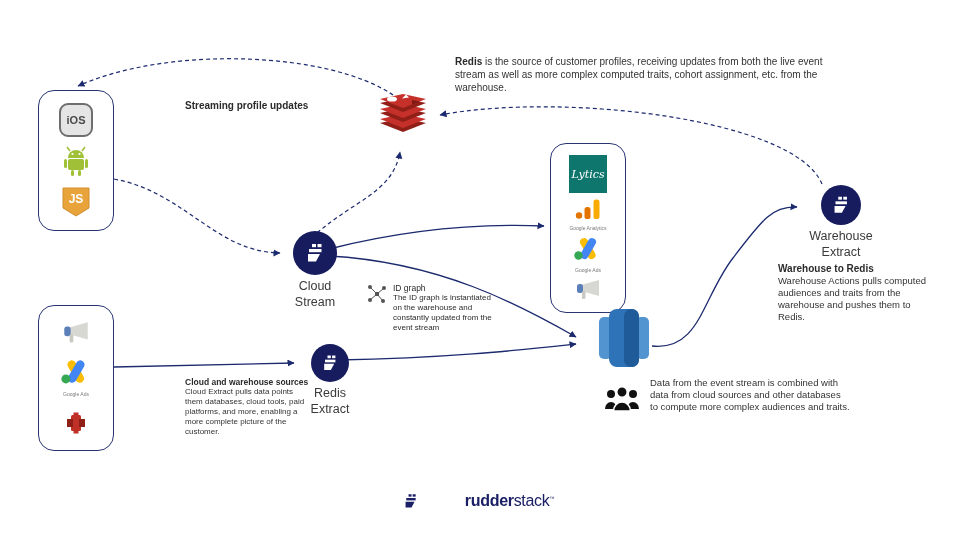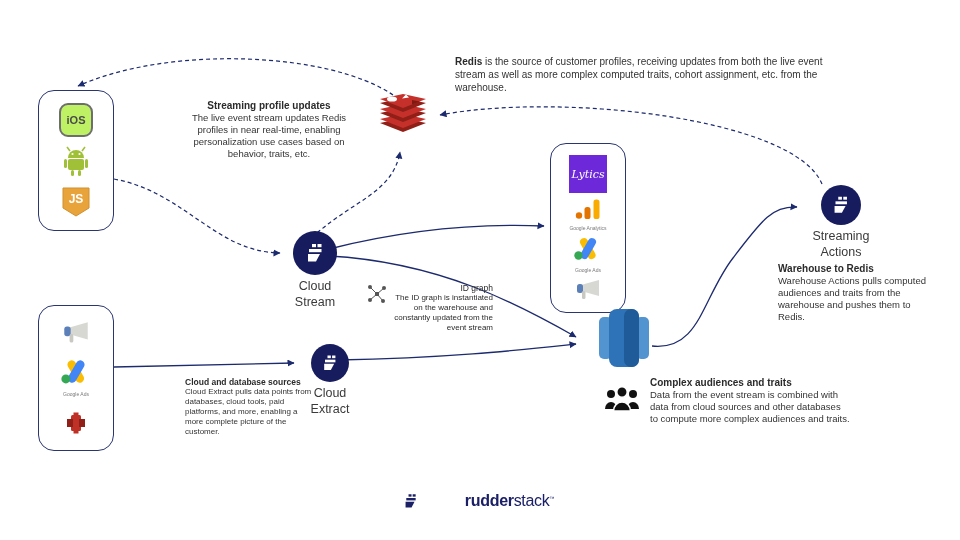--- a/index.html
+++ b/index.html
@@ -19,24 +19,24 @@
     border-radius:50%;background:#171c5e;display:flex;align-items:center;justify-content:center;
   }
   .node .nlabel{margin-top:4px;text-align:center;color:#3a3a3a;line-height:1.25;}
   .note{position:absolute;z-index:3;}
   .note .t{font-weight:bold;}
   .note .b{color:#333;}
   .tinylabel{font-size:5px;color:#7a7a7a;text-align:center;margin-top:2px;letter-spacing:0;}
   .iosicon{
     width:30px;height:30px;border:2.4px solid #6e6e6e;border-radius:9px;
     display:flex;align-items:center;justify-content:center;
-    font-size:11px;color:#4a4a4a;font-weight:bold;letter-spacing:0;background:#bef264;
+    font-size:11px;color:#4a4a4a;font-weight:bold;letter-spacing:0;background:#e5e5e5;
   }
   .lytics{
-    width:38px;height:38px;background:#6d28d9;display:flex;align-items:center;justify-content:center;
+    width:38px;height:38px;background:#0f766e;display:flex;align-items:center;justify-content:center;
     color:#fff;font-family:"DejaVu Serif", serif;font-style:italic;font-size:11px;
   }
   .brand{
     position:absolute;z-index:3;display:flex;align-items:center;gap:5px;
   }
   .brand .word{font-size:16px;color:#1b2066;letter-spacing:-0.3px;}
   .brand .word .bold{font-weight:bold;margin-left:40px;}
   .brand sup{font-size:5px;color:#1b2066;}
   .idgraph{position:absolute;z-index:3;display:flex;gap:5px;}
 </style>
@@ -85,23 +85,22 @@
         <circle cx="12.5" cy="9" r="1.1" fill="#fff"></circle>
         <circle cx="19.5" cy="9" r="1.1" fill="#fff"></circle>
       </g>
     </svg>
     <svg width="30" height="32" viewBox="0 0 30 32">
       <path d="M2,2 h26 v20 l-13,8 l-13,-8 Z" fill="#e9a33b" stroke="#d18f2f" stroke-width="1"></path>
       <text x="15" y="17" text-anchor="middle" font-size="12" font-weight="bold" fill="#ffffff" font-family="Liberation Sans, sans-serif">JS</text>
     </svg>
   </div>
 
-  <div class="note" style="left:185px;top:100px;width:168px;font-size:9.5px;line-height:12px;text-align:center;">
+  <div class="note" style="left:185px;top:100px;width:168px;font-size:9.5px;line-height:12px;">
     <div class="t" style="font-size:10px;">Streaming profile updates</div>
-    <div class="b">The live event stream updates Redis profiles in near real-time, enabling personalization use cases based on behavior, traits, etc.</div>
   </div>
 
   <div class="abs" style="left:376px;top:90px;z-index:3;">
     <svg width="54" height="50" viewBox="0 0 54 50">
       <g>
         <path d="M27,28 L50,33 L27,42 L4,33 Z" fill="#8f1f17"></path>
         <path d="M27,24 L50,29 L27,38 L4,29 Z" fill="#c6302b"></path>
         <path d="M27,18 L50,23 L27,32 L4,23 Z" fill="#8f1f17"></path>
         <path d="M27,14 L50,19 L27,28 L4,19 Z" fill="#c6302b"></path>
         <path d="M27,8 L50,13 L27,22 L4,13 Z" fill="#8f1f17"></path>
@@ -158,29 +157,29 @@
     <div class="circle" style="width:40px;height:40px;">
       <svg width="22" height="22" viewBox="0 0 24 24">
         <g fill="#ffffff">
           <rect x="9" y="3" width="4" height="3.2"></rect>
           <rect x="14.5" y="3" width="4" height="3.2"></rect>
           <rect x="6" y="8" width="12.5" height="3.2"></rect>
           <polygon points="5,13 17,13 13,20.5 5,20.5"></polygon>
         </g>
       </svg>
     </div>
-    <div class="nlabel" style="font-size:12.5px;width:80px;">Streaming Actions</div>
+    <div class="nlabel" style="font-size:12.5px;width:80px;">Warehouse Extract</div>
   </div>
 
   <div class="note" style="left:778px;top:255px;width:160px;font-size:9.5px;line-height:12px;margin-top:8px;">
     <div class="t" style="font-size:10px;">Warehouse to Redis</div>
     <div class="b">Warehouse Actions pulls computed audiences and traits from the warehouse and pushes them to Redis.</div>
   </div>
 
-  <div class="idgraph" style="left:366px;top:283px;width:130px;text-align:right;">
+  <div class="idgraph" style="left:366px;top:283px;width:130px;">
     <svg width="22" height="22" viewBox="0 0 22 22" style="flex:none;">
       <g stroke="#555" stroke-width="1">
         <line x1="11" y1="11" x2="4" y2="4"></line>
         <line x1="11" y1="11" x2="18" y2="5"></line>
         <line x1="11" y1="11" x2="4" y2="17"></line>
         <line x1="11" y1="11" x2="17" y2="18"></line>
       </g>
       <g fill="#555">
         <rect x="9" y="9" width="4" height="4"></rect>
         <circle cx="4" cy="4" r="2"></circle>
@@ -212,36 +211,36 @@
     <svg width="24" height="24" viewBox="0 0 24 24">
       <rect x="7" y="4" width="10" height="16" rx="1.5" fill="#bf3026"></rect>
       <rect x="3" y="8" width="6" height="8" fill="#8f1f17"></rect>
       <rect x="15" y="8" width="6" height="8" fill="#8f1f17"></rect>
       <rect x="9.5" y="1.5" width="5" height="5" fill="#bf3026"></rect>
       <rect x="9.5" y="17.5" width="5" height="5" fill="#bf3026"></rect>
     </svg>
   </div>
 
   <div class="note" style="left:185px;top:377px;width:128px;font-size:8px;line-height:10px;">
-    <div class="t" style="font-size:8.5px;">Cloud and database sources</div>
-    <div class="b">Cloud Extract pulls data points from databases, cloud tools, paid platforms, and more, enabling a more complete picture of the customer.</div>
+    <div class="t" style="font-size:8.5px;">Cloud and warehouse sources</div>
+    <div class="b">Cloud Extract pulls data points them databases, cloud tools, paid platforms, and more, enabling a more complete picture of the customer.</div>
   </div>
 
   <div class="node" style="left:300px;top:344px;width:60px;">
     <div class="circle" style="width:38px;height:38px;">
       <svg width="20" height="20" viewBox="0 0 24 24">
         <g fill="#ffffff">
           <rect x="9" y="3" width="4" height="3.2"></rect>
           <rect x="14.5" y="3" width="4" height="3.2"></rect>
           <rect x="6" y="8" width="12.5" height="3.2"></rect>
           <polygon points="5,13 17,13 13,20.5 5,20.5"></polygon>
         </g>
       </svg>
     </div>
-    <div class="nlabel" style="font-size:12.5px;width:54px;">Cloud Extract</div>
+    <div class="nlabel" style="font-size:12.5px;width:54px;">Redis Extract</div>
   </div>
 
   <div class="abs" style="left:597px;top:303px;z-index:3;">
     <svg width="54" height="72" viewBox="0 0 54 72">
       <rect x="2" y="14" width="13" height="42" rx="5" fill="#5294cf"></rect>
       <rect x="39" y="14" width="13" height="42" rx="5" fill="#5294cf"></rect>
       <rect x="12" y="6" width="30" height="58" rx="8" fill="#2e73b8"></rect>
       <rect x="27" y="6" width="15" height="58" rx="7" fill="#1f5b99"></rect>
     </svg>
   </div>
@@ -253,21 +252,20 @@
         <path d="M2,24 a6,7 0 0 1 12,0 Z"></path>
         <circle cx="30" cy="9" r="4"></circle>
         <path d="M24,24 a6,7 0 0 1 12,0 Z"></path>
         <circle cx="19" cy="7" r="5.2" stroke="#fff" stroke-width="1.5"></circle>
         <path d="M10.5,26 a8.5,9 0 0 1 17,0 Z" stroke="#fff" stroke-width="1.5"></path>
       </g>
     </svg>
   </div>
 
   <div class="note" style="left:650px;top:377px;width:200px;font-size:9.5px;line-height:12px;">
-    <div class="t" style="font-size:10px;">Complex audiences and traits</div>
     <div class="b">Data from the event stream is combined with data from cloud sources and other databases to compute more complex audiences and traits.</div>
   </div>
 
   <div class="brand" style="left:50%;top:492px;transform:translateX(-50%);">
     <svg width="18" height="18" viewBox="0 0 24 24">
       <g fill="#1b2066">
         <rect x="9" y="3" width="4" height="3.2"></rect>
         <rect x="14.5" y="3" width="4" height="3.2"></rect>
         <rect x="6" y="8" width="12.5" height="3.2"></rect>
         <polygon points="5,13 17,13 13,20.5 5,20.5"></polygon>

